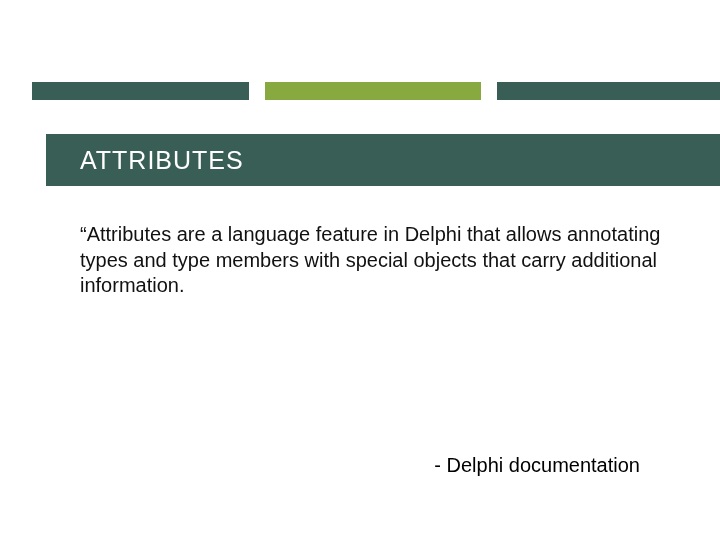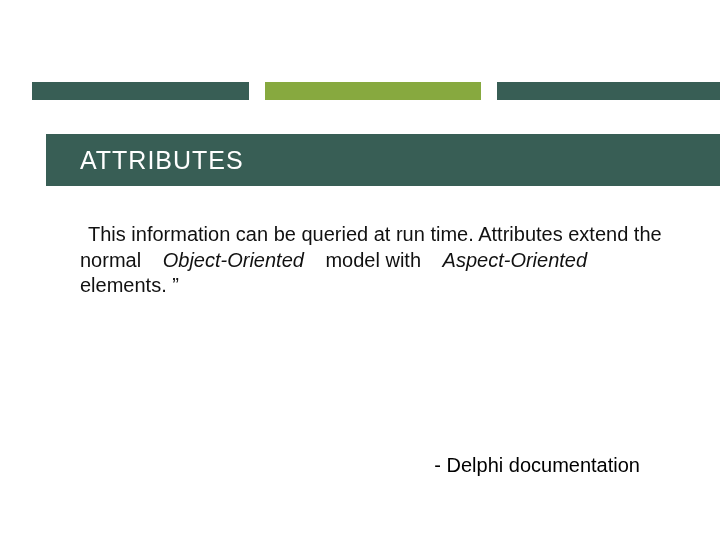--- a/index.html
+++ b/index.html
@@ -68,18 +68,16 @@
   <div class="seg dark" style="width:232px"></div>
   <div class="seg olive" style="width:232px"></div>
   <div class="seg dark" style="width:256px"></div>
 </div>
 
 <div class="title-band">
   <h1>ATTRIBUTES</h1>
 </div>
 
 <div class="body-text">
-  <p>
-    <span>This information can be queried at run time. Attributes extend the normal </span><span class="italic">Object-Oriented</span><span> model with </span><span class="italic">Aspect-Oriented</span><span> elements. ”</span>
-  </p>
+  <p>“Attributes are a language feature in Delphi that allows annotating types and type members with special objects that carry additional information.</p>
 </div>
 
 <div class="attribution">- Delphi documentation</div>
 
 </body></html>

